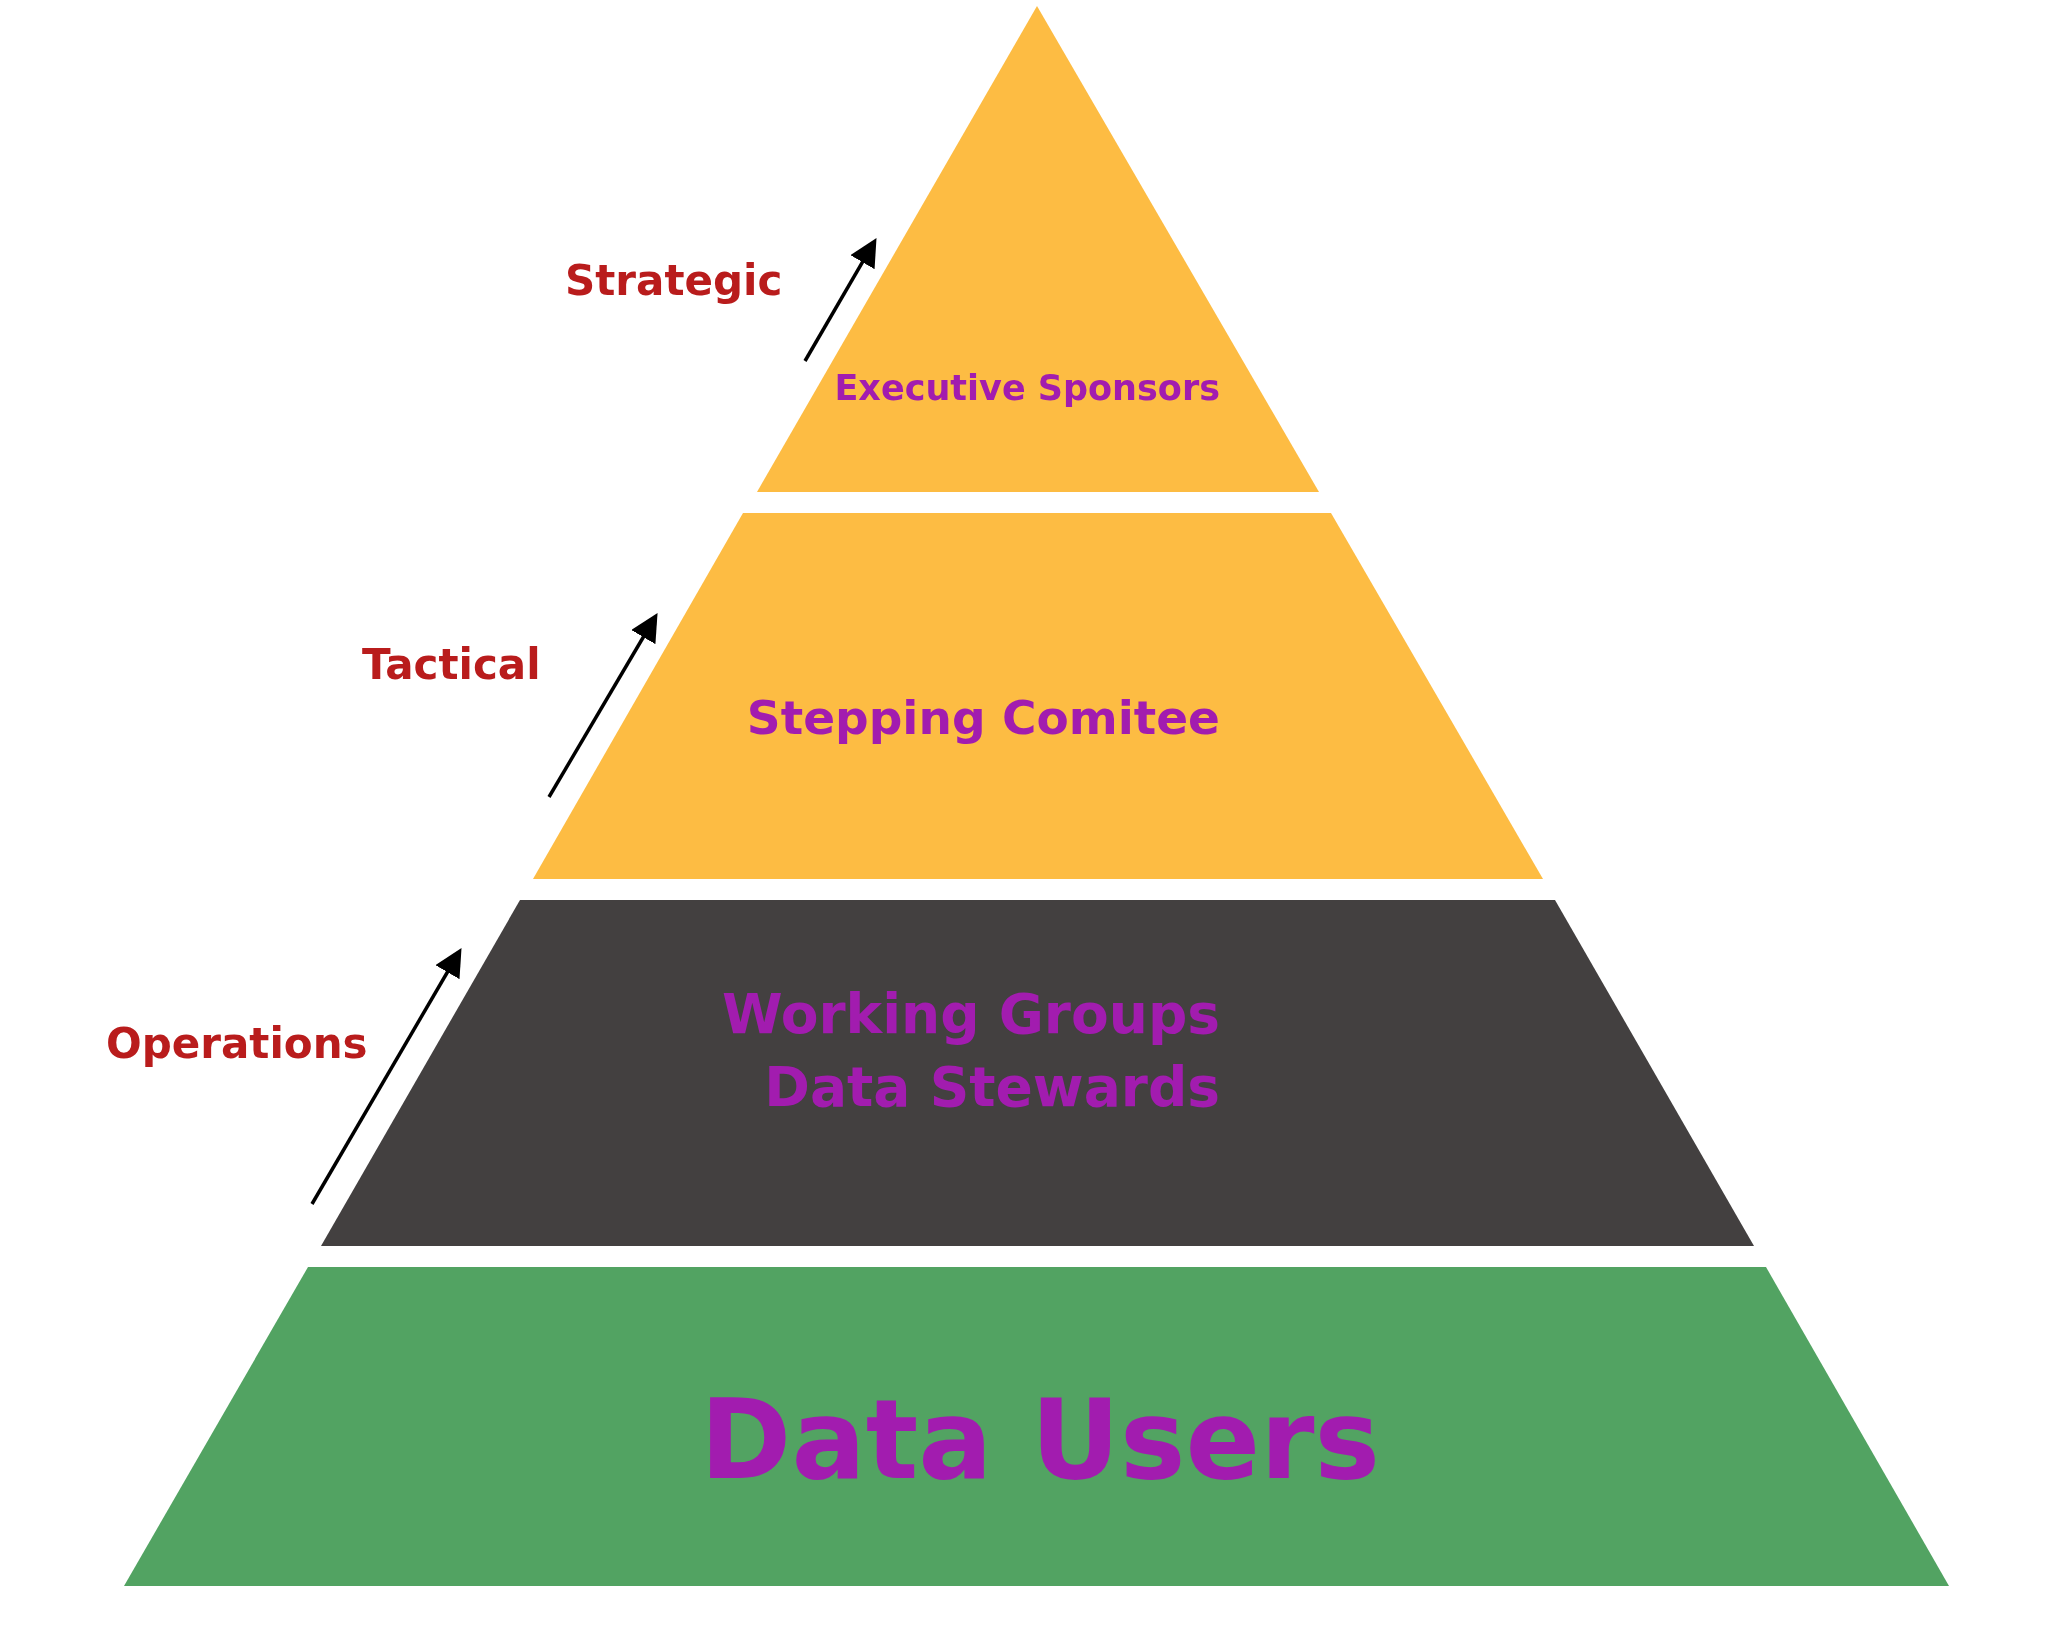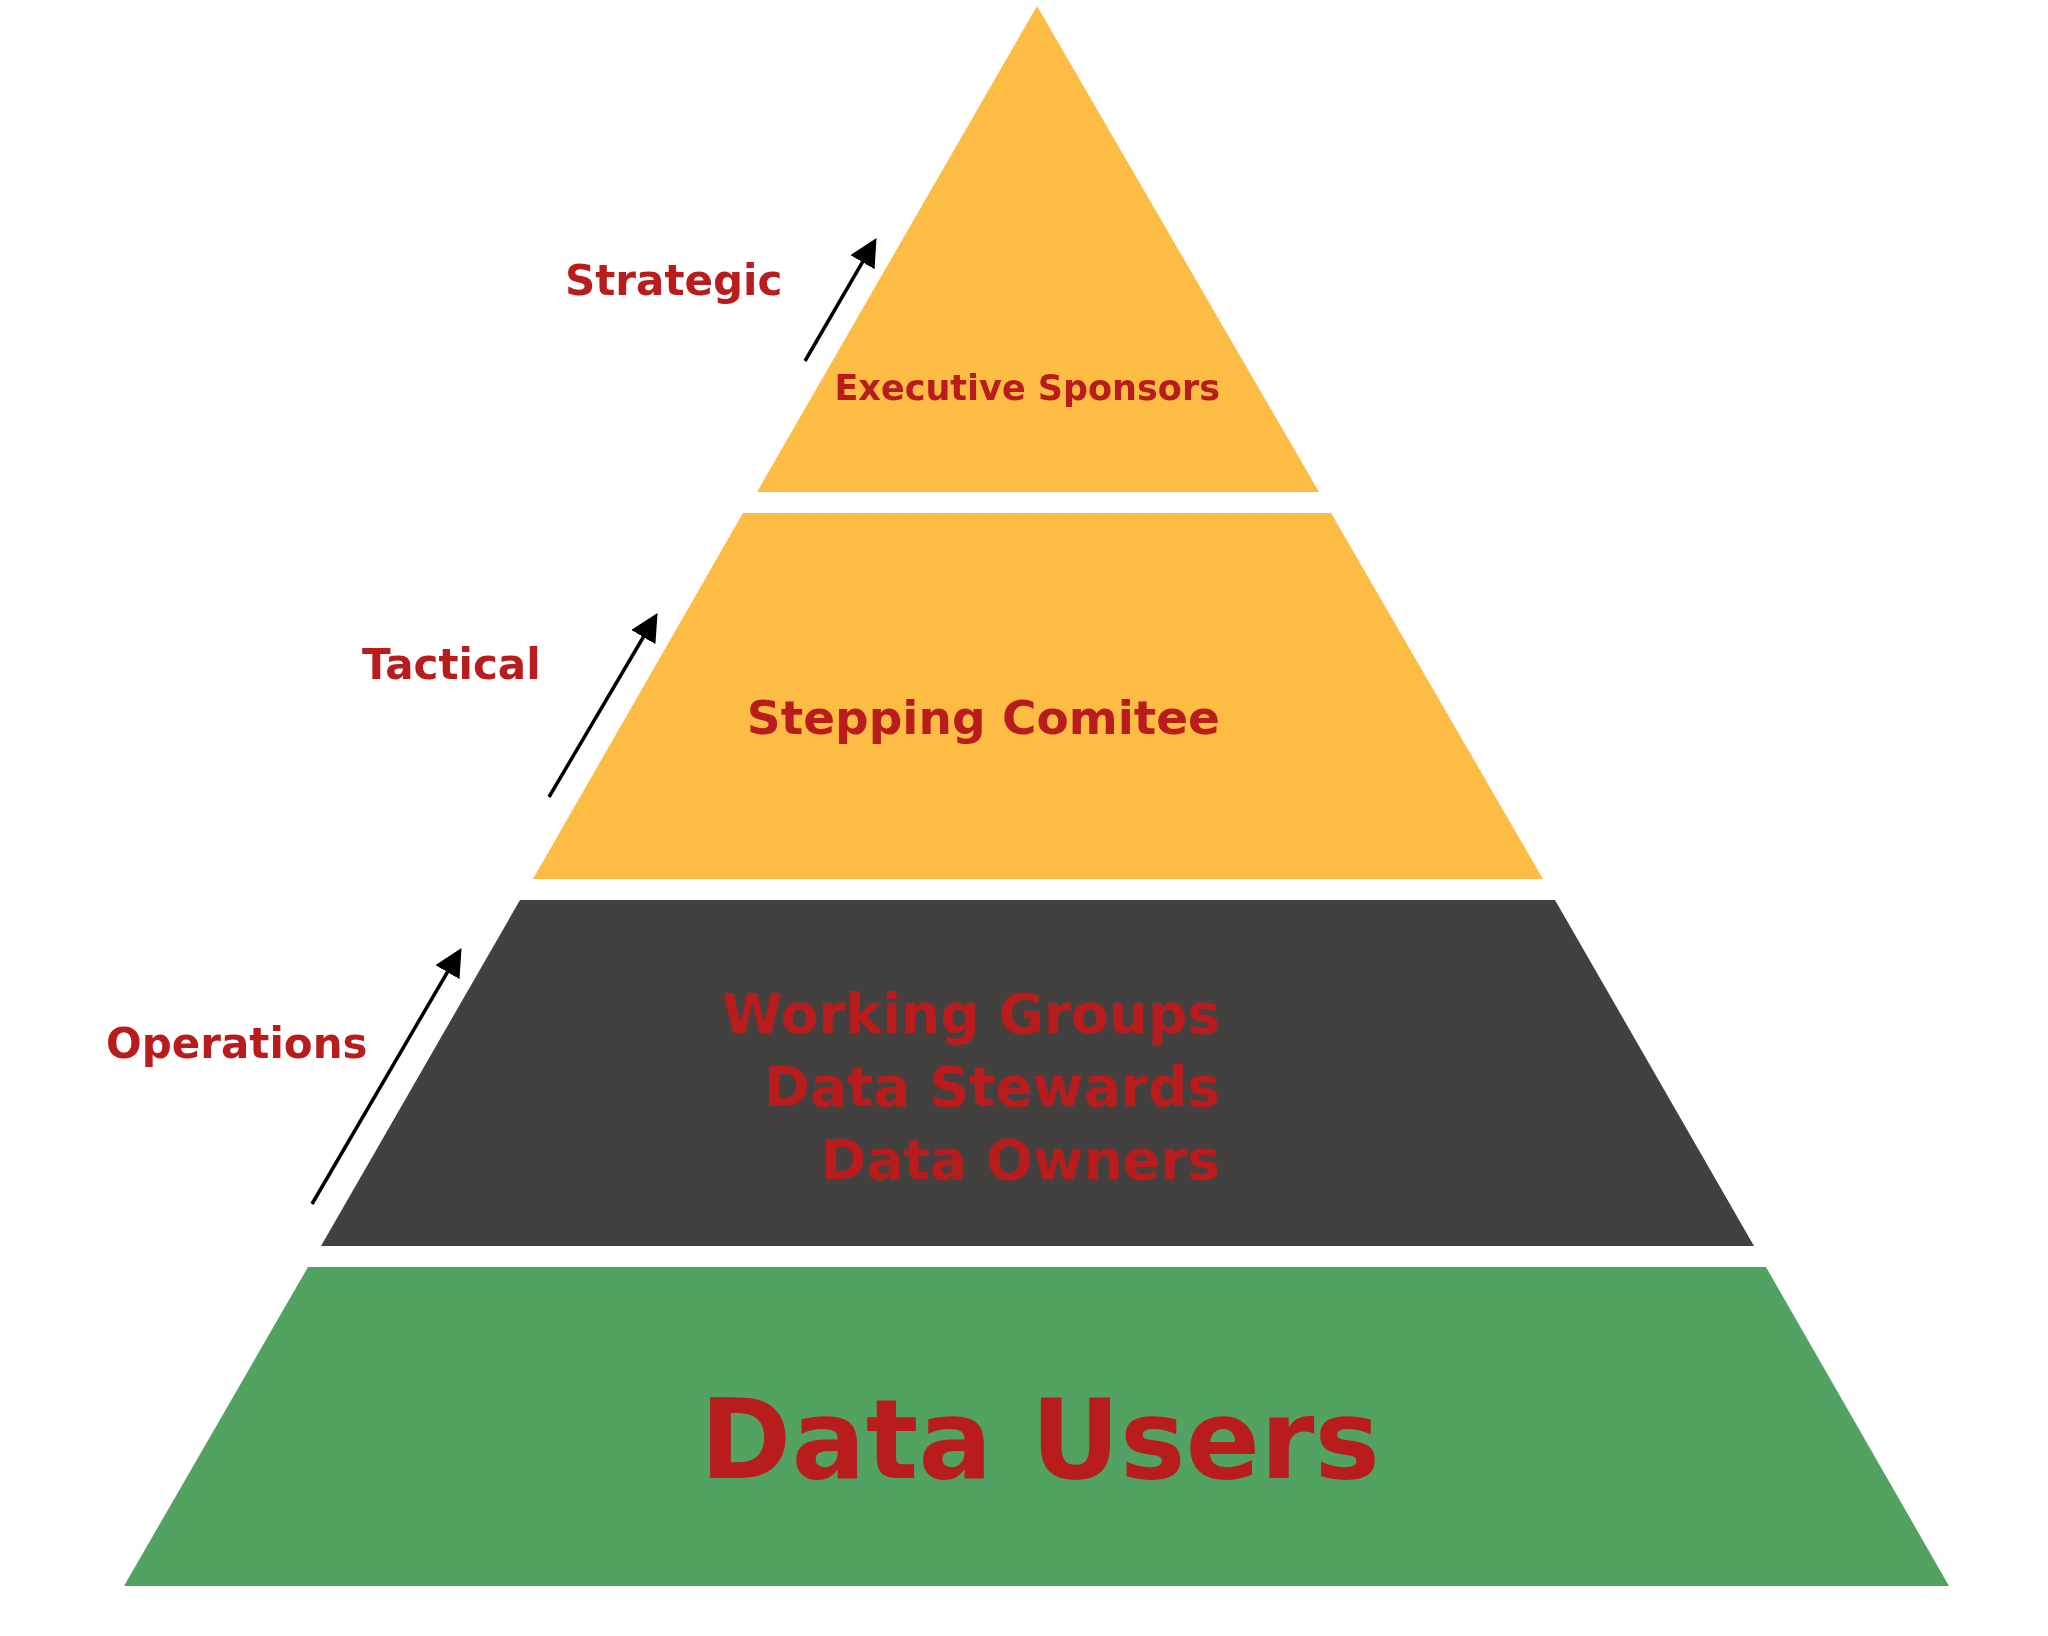--- a/index.html
+++ b/index.html
@@ -1,18 +1,18 @@
 <!DOCTYPE html>
 <html><head>
 <meta charset="utf-8">
 <style>
   html, body { margin: 0; padding: 0; background: #ffffff; }
   .canvas { position: relative; width: 2048px; height: 1636px; overflow: hidden; background: #ffffff; font-family: "DejaVu Sans", "Liberation Sans", sans-serif; }
   svg.shapes { position: absolute; left: 0; top: 0; }
-  .tier-text { position: absolute; color: #b91c1c; text-align: right; white-space: nowrap; }
+  .tier-text { position: absolute; color: #a21caf; text-align: right; white-space: nowrap; }
   .tier-text span { display: block; }
   .t1 { right: 828px; top: 364px; font-size: 35px; font-weight: bold; line-height: 49px; }
   .t2 { right: 828px; top: 688px; font-size: 47px; font-weight: bold; line-height: 60px; margin-left: 46px; }
   .t3 { right: 828px; top: 978px; font-size: 55px; font-weight: bold; line-height: 73px; }
   .t4 { left: 0; width: 2080px; text-align: center; top: 1370px; font-size: 110px; font-weight: bold; line-height: 140px; }
   .side-label { position: absolute; color: #b91c1c; font-weight: bold; white-space: nowrap; font-size: 42px; line-height: 50px; }
   .lbl-strategic { left: 565px; top: 256px; }
   .lbl-tactical { left: 362px; top: 640px; }
   .lbl-operations { left: 66px; top: 1019px; margin-left: 40px; }
 </style>
@@ -39,21 +39,20 @@
     <span>Executive Sponsors</span>
   </div>
 
   <div class="tier-text t2">
     <span>Stepping Comitee</span>
   </div>
 
   <div class="tier-text t3">
     <span>Working Groups</span>
     <span>Data Stewards</span>
-    <span>Data Owners</span>
   </div>
 
   <div class="tier-text t4">
     <span>Data Users</span>
   </div>
 
   <div class="side-label lbl-strategic">Strategic</div>
   <div class="side-label lbl-tactical">Tactical</div>
   <div class="side-label lbl-operations">Operations</div>
 </div>

